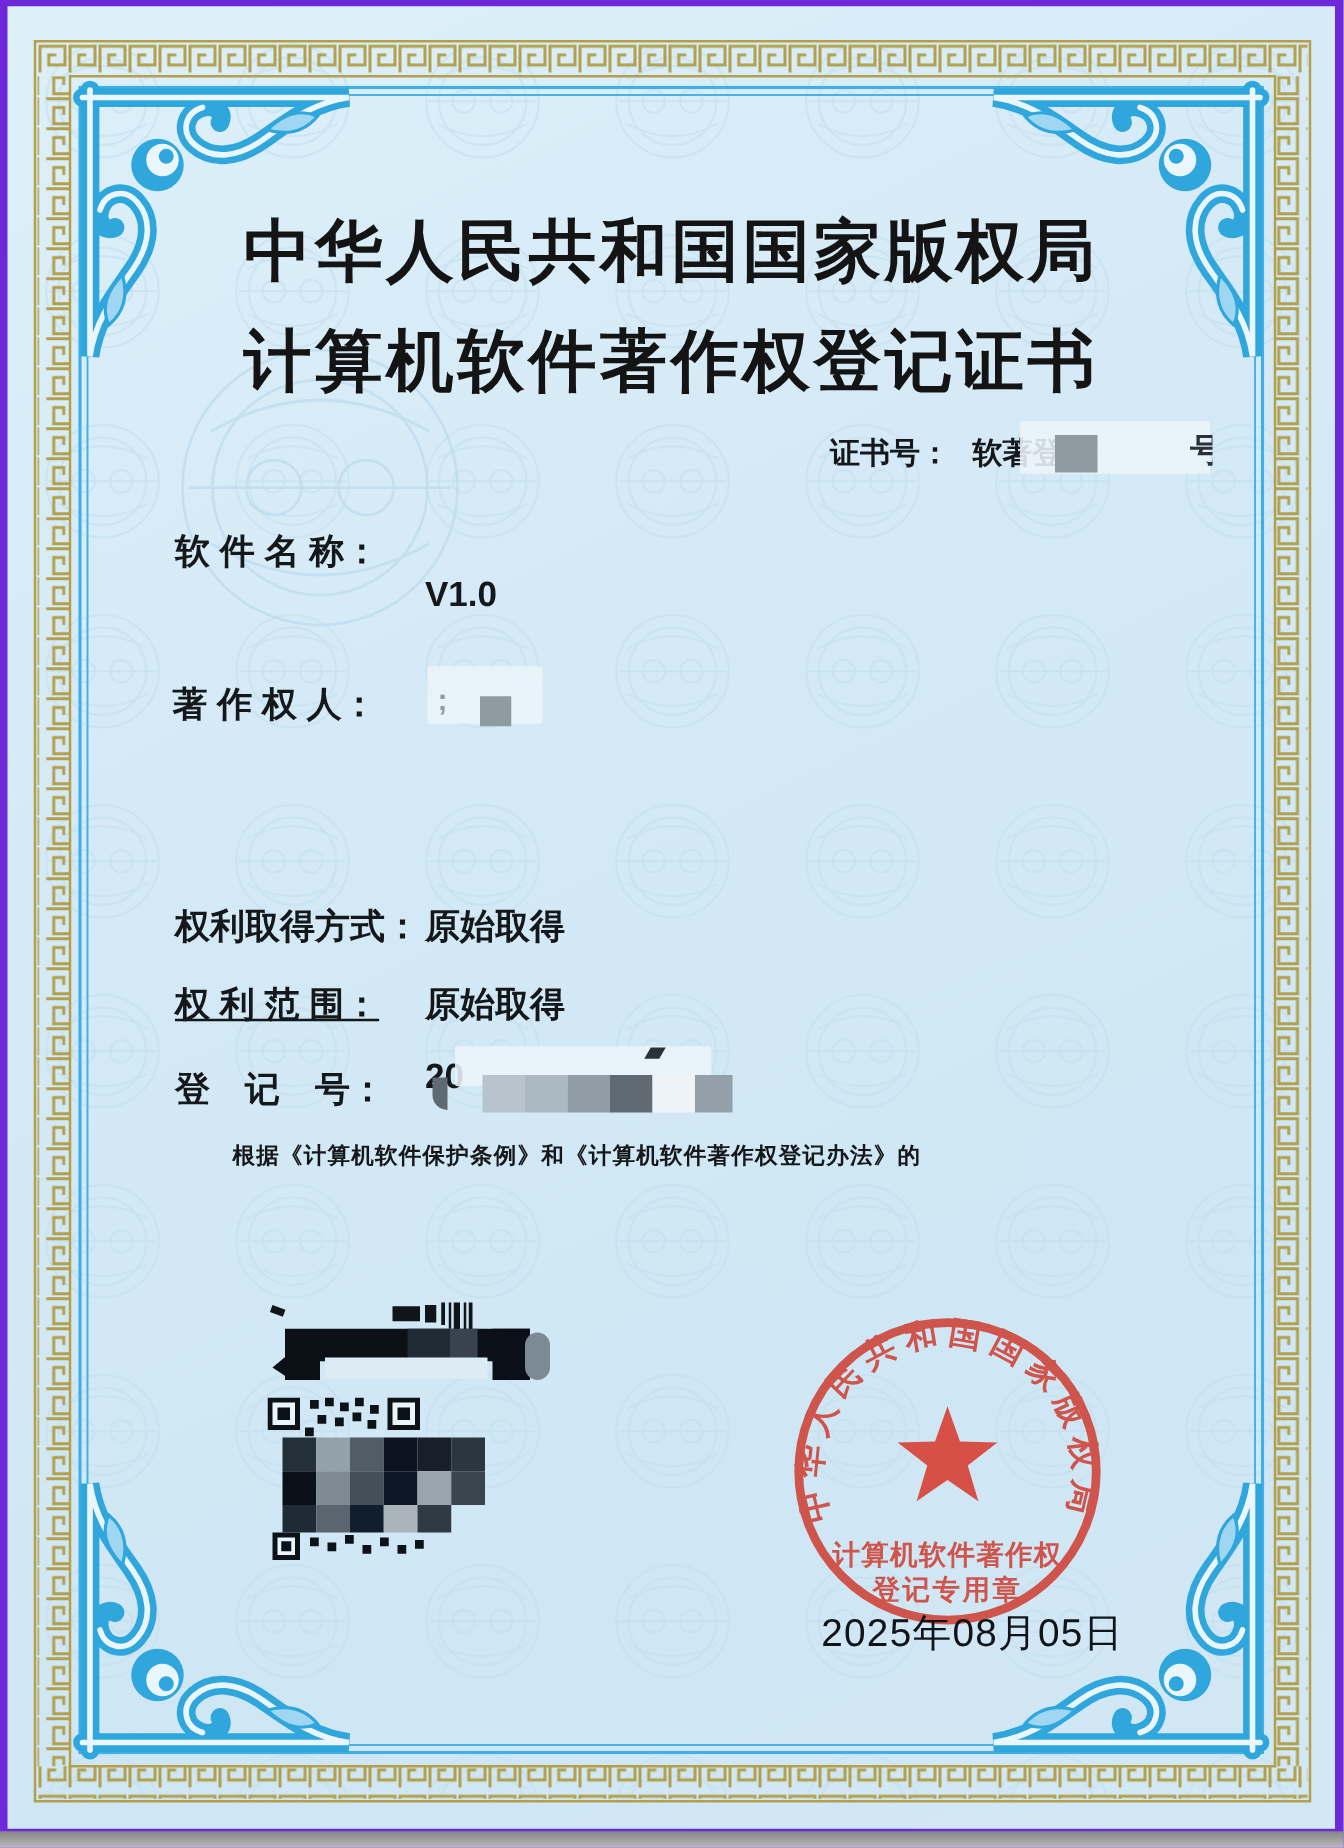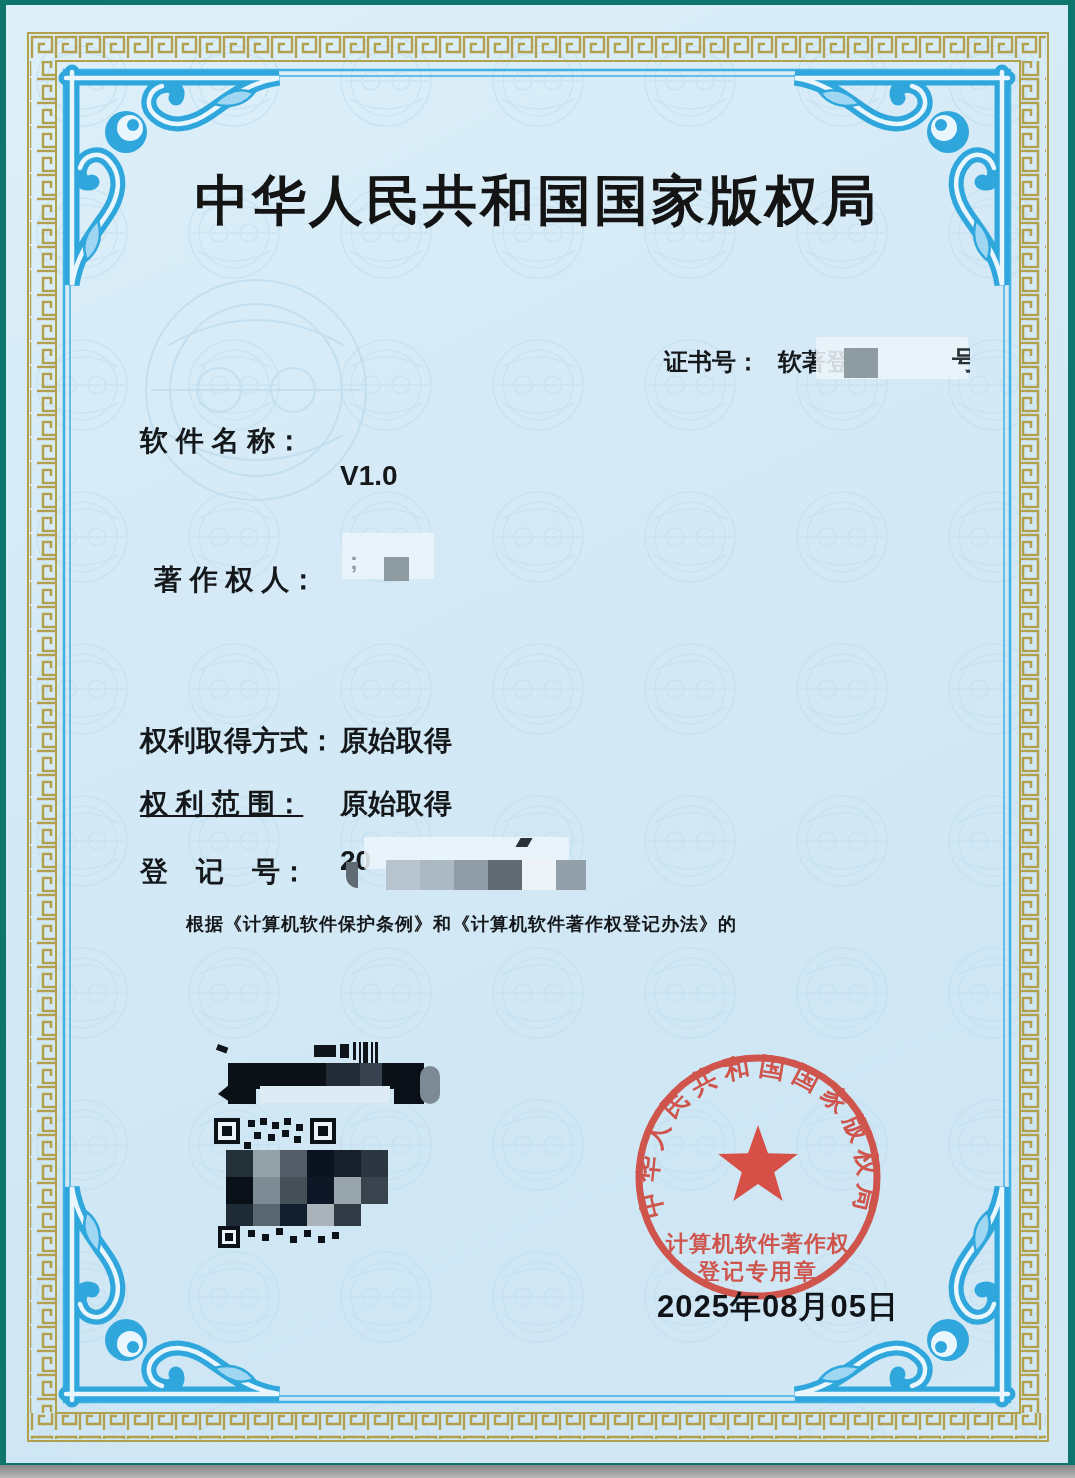--- a/index.html
+++ b/index.html
@@ -1,34 +1,34 @@
 <!DOCTYPE html>
 <html><head>
 <meta charset="utf-8">
 <style>
   html,body{margin:0;padding:0;background:#e8e8e6;}
-  .photo{position:relative;width:1075px;height:1478px;background:#0f766e;overflow:hidden;
+  .photo{position:relative;width:1075px;height:1478px;background:#6d28d9;overflow:hidden;
          font-family:"Liberation Sans",sans-serif;}
   .paper{position:absolute;left:6px;top:5px;width:1062px;height:1458px;
          background:linear-gradient(155deg,#ddf0fa 0%,#d5eaf6 35%,#cfe6f4 75%,#d3e8f5 100%);}
   .photo-strip{position:absolute;left:0;right:0;bottom:0;height:13px;
          background:linear-gradient(#858585,#b9b9b9);}
   .abs{position:absolute;}
   .decor{position:absolute;left:0;top:0;width:1062px;height:1458px;}
   .title{width:100%;text-align:center;font-family:"Liberation Serif",serif;
          font-weight:bold;font-size:54px;color:#141414;letter-spacing:3px;white-space:nowrap;}
   .lbl,.val{font-weight:bold;font-size:28px;color:#15181b;white-space:nowrap;
          font-family:"Liberation Sans",sans-serif;}
   .certline{font-weight:bold;font-size:24px;color:#15181b;white-space:nowrap;}
   .certline span{margin-right:18px;}
   .stmt{font-weight:600;font-size:18px;color:#15181b;letter-spacing:1px;white-space:nowrap;}
   .blur{background:#ecf4fa;opacity:.88;border-radius:2px;}
   .redact-gray{background:#8e9ba1;}
   .px{position:absolute;height:30px;}
-  .date{font-weight:bold;font-size:31px;color:#101418;letter-spacing:1px;white-space:nowrap;z-index:5;}
+  .date{font-weight:normal;font-size:31px;color:#101418;letter-spacing:1px;white-space:nowrap;z-index:5;}
   .partial-char{display:inline-block;width:18px;overflow:hidden;font-weight:bold;font-size:26px;color:#2a3238;}
   .seal-wrap{z-index:4;opacity:.93;}
 </style>
 </head>
 <body>
 
 <div class="photo">
   <div class="paper">
 
     <svg class="decor" viewBox="0 0 1062 1458">
@@ -84,32 +84,33 @@
         <rect x="58" y="65" width="946" height="1332" fill="none" stroke="#3fb0e4" stroke-width="2.5"></rect>
         <rect x="64" y="71" width="934" height="1320" fill="none" stroke="#3fb0e4" stroke-width="1.5"></rect>
         <use href="#cornerOrn" transform="translate(58,65)"></use>
         <use href="#cornerOrn" transform="translate(1004,65) scale(-1,1)"></use>
         <use href="#cornerOrn" transform="translate(58,1397) scale(1,-1)"></use>
         <use href="#cornerOrn" transform="translate(1004,1397) scale(-1,-1)"></use>
       </g>
     </svg>
 
     <div class="abs title" style="top:160px;">中华人民共和国国家版权局</div>
+    <div class="abs title" style="top:248px;">计算机软件著作权登记证书</div>
 
     <div class="abs certline" style="left:658px;top:341px;">
       <span>证书号：</span><span>软著登字</span>
     </div>
     <div class="abs blur" style="left:810px;top:332px;width:152px;height:42px;"></div>
     <div class="abs redact-gray" style="left:838px;top:343px;width:34px;height:30px;"></div>
     <div class="abs" style="left:946px;top:338px;"><span class="partial-char">号</span></div>
 
     <div class="abs lbl" style="left:134px;top:417px;">软 件 名 称：</div>
     <div class="abs val" style="left:334px;top:455px;">V1.0</div>
 
-    <div class="abs lbl" style="left:148px;top:540px;margin-top:16px;">著 作 权 人：</div>
+    <div class="abs lbl" style="left:132px;top:540px;">著 作 权 人：</div>
     <div class="abs blur" style="left:336px;top:528px;width:92px;height:46px;"></div>
     <div class="abs" style="left:344px;top:542px;font-weight:bold;font-size:24px;color:#56646d;opacity:.6;">;</div>
     <div class="abs redact-gray" style="left:378px;top:552px;width:25px;height:24px;"></div>
 
     <div class="abs lbl" style="left:134px;top:717px;">权利取得方式：</div>
     <div class="abs val" style="left:334px;top:717px;">原始取得</div>
 
     <div class="abs lbl" style="left:134px;top:780px;text-decoration:underline;">权 利 范 围：</div>
     <div class="abs val" style="left:334px;top:780px;">原始取得</div>
 

